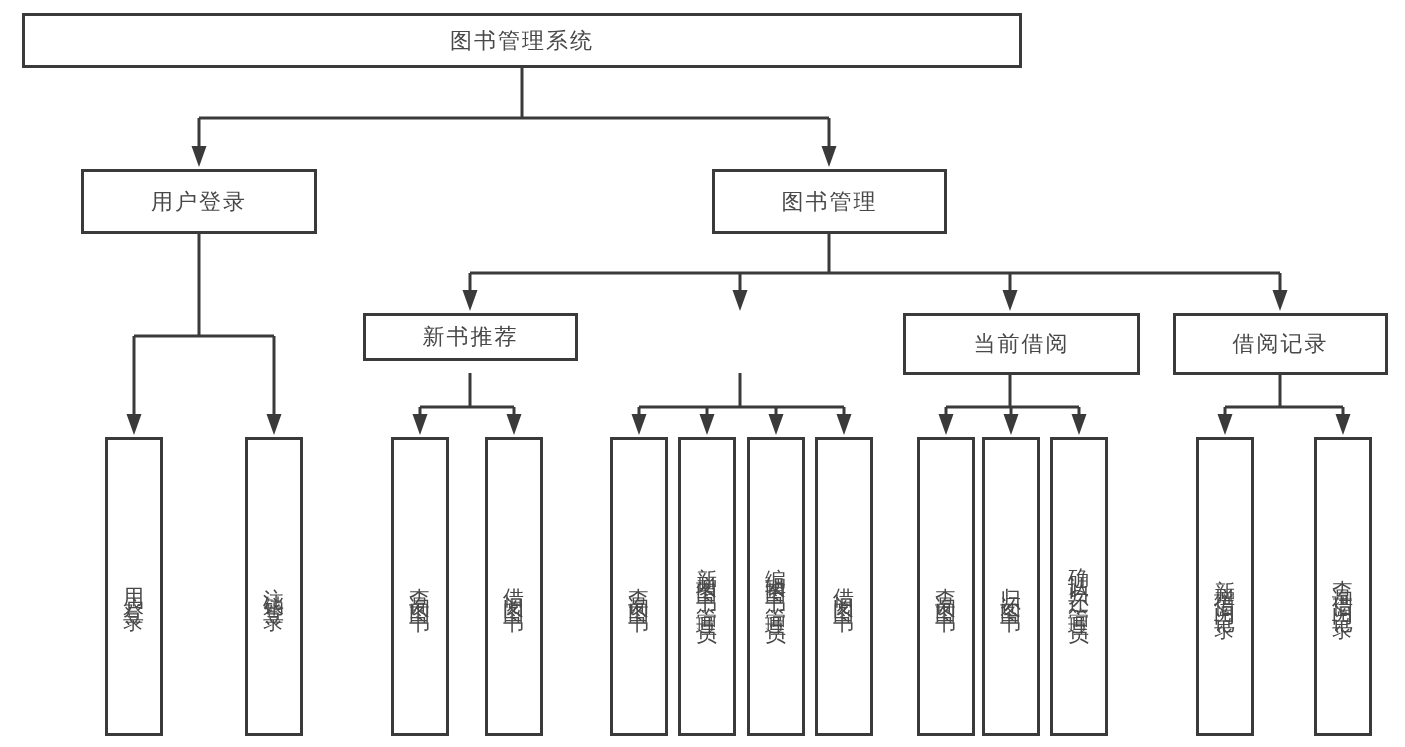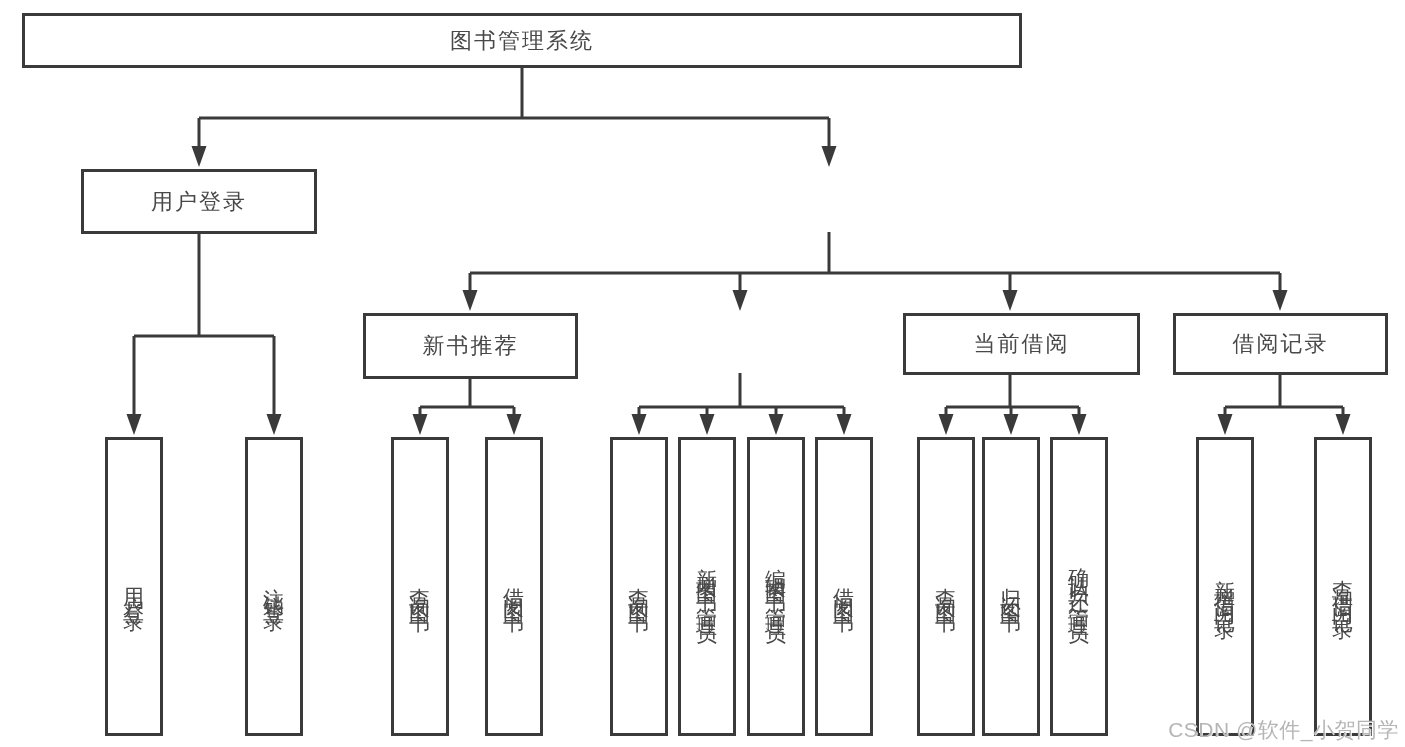--- a/index.html
+++ b/index.html
@@ -66,22 +66,25 @@
       M1335.5 414 L1350.5 414 L1343 435 Z"></path>
   </svg>
 
   <div class="node h" style="left:22px;top:13px;width:1000px;height:55px">
     <span>图书管理系统</span>
   </div>
 
   <div class="node h" style="left:81px;top:169px;width:236px;height:65px">
     <span>用户登录</span>
   </div>
+  <div class="node h" style="left:712px;top:169px;width:235px;height:65px">
+    <span>图书管理</span>
+  </div>
 
-  <div class="node h" style="left:363px;top:313px;width:215px;height:66px">
+  <div class="node h" style="left:363px;top:313px;width:215px;height:48px">
     <span>新书推荐</span>
   </div>
   <div class="node h" style="left:903px;top:313px;width:237px;height:62px">
     <span>当前借阅</span>
   </div>
   <div class="node h" style="left:1173px;top:313px;width:215px;height:62px">
     <span>借阅记录</span>
   </div>
 
   <div class="node v" style="left:105px;top:437px;width:58px;height:299px">
@@ -121,14 +124,13 @@
     <span>确认归还（管理员）</span>
   </div>
 
   <div class="node v" style="left:1196px;top:437px;width:58px;height:299px">
     <span>新增借阅记录</span>
   </div>
   <div class="node v" style="left:1314px;top:437px;width:58px;height:299px">
     <span>查询借阅记录</span>
   </div>
 
-  <div class="watermark">CSDN @软件_小贺同学</div>
 </div>
 
 </body></html>

